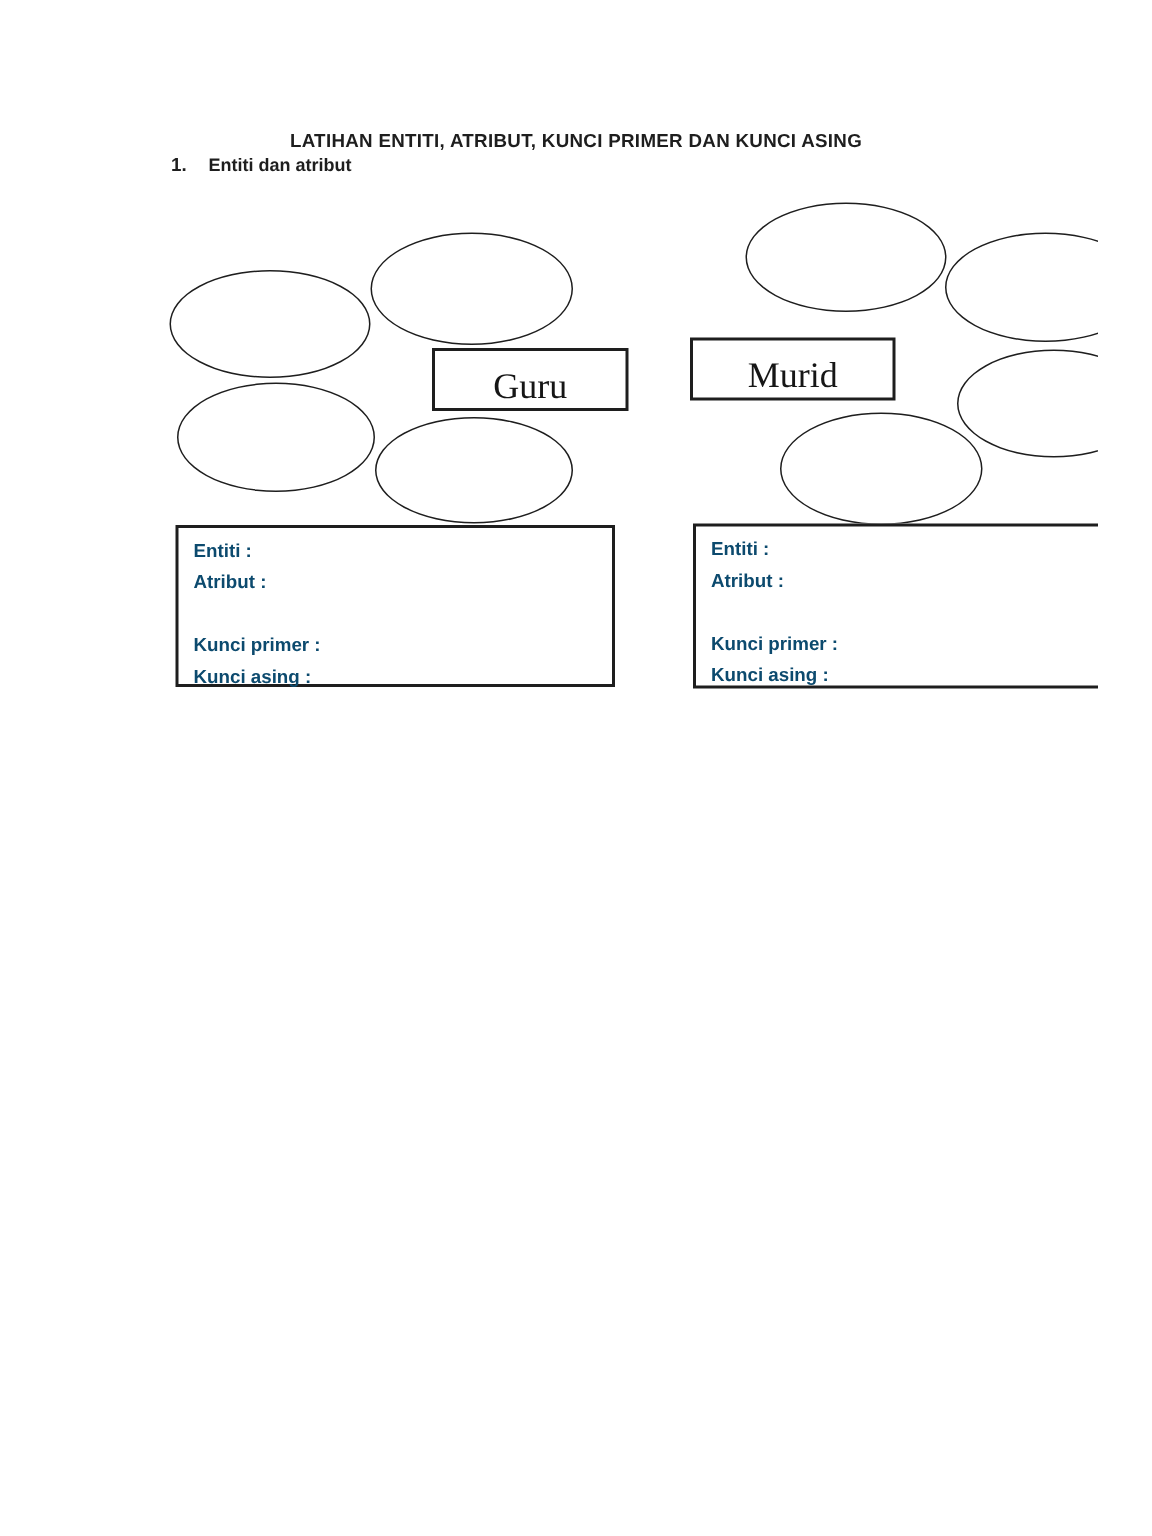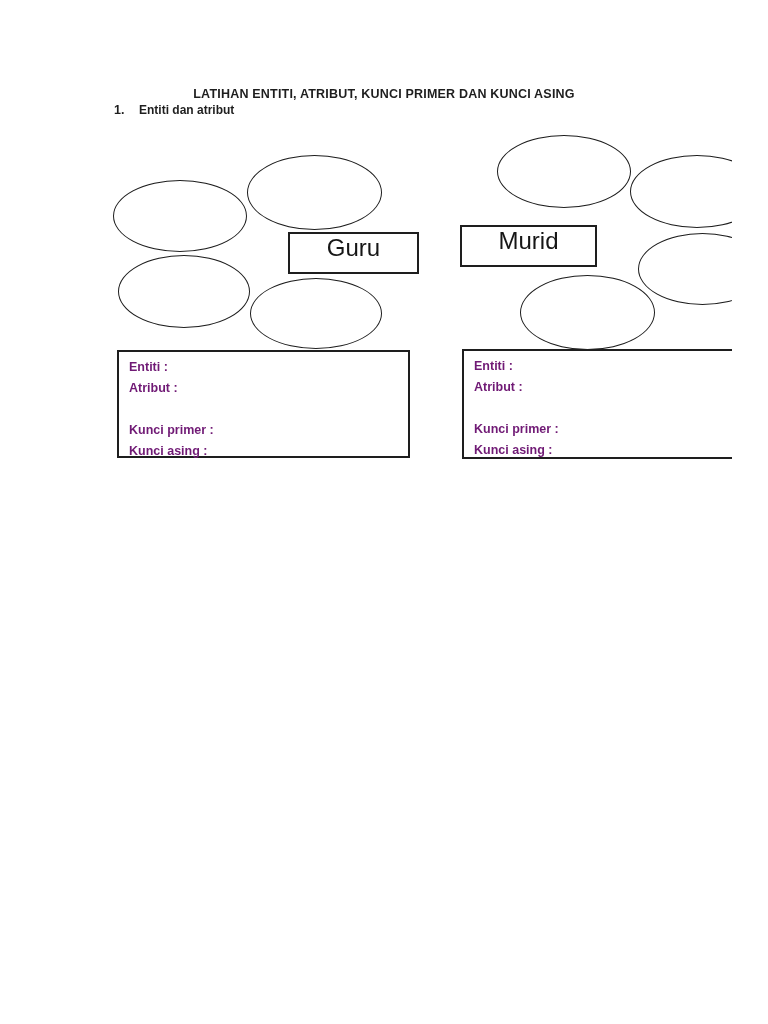--- a/index.html
+++ b/index.html
@@ -49,35 +49,36 @@
     border-radius: 50%;
     background: #ffffff;
     box-sizing: border-box;
   }
   .entity-rect {
     position: absolute;
     border: 2px solid #1e1e1e;
     background: #ffffff;
     box-sizing: border-box;
     display: flex;
-    align-items: flex-start;
+    align-items: flex-end;
     justify-content: center;
     font-size: 24px;
     font-weight: 400;
     color: #161616;
+    font-family: Liberation Serif, serif;
   }
   .info-box {
     position: absolute;
     border: 2px solid #1e1e1e;
     background: #ffffff;
     box-sizing: border-box;
     padding: 5px 8px 0 10px;
     font-size: 12.5px;
     font-weight: bold;
-    color: #701a75;
+    color: #0c4a6e;
   }
   .info-line { line-height: 21px; white-space: pre; }
   .info-spacer { height: 21px; }
 </style>
 </head>
 <body>
 
 <div class="page">
 
   <div class="doc-title">LATIHAN ENTITI, ATRIBUT, KUNCI PRIMER DAN KUNCI ASING</div>

